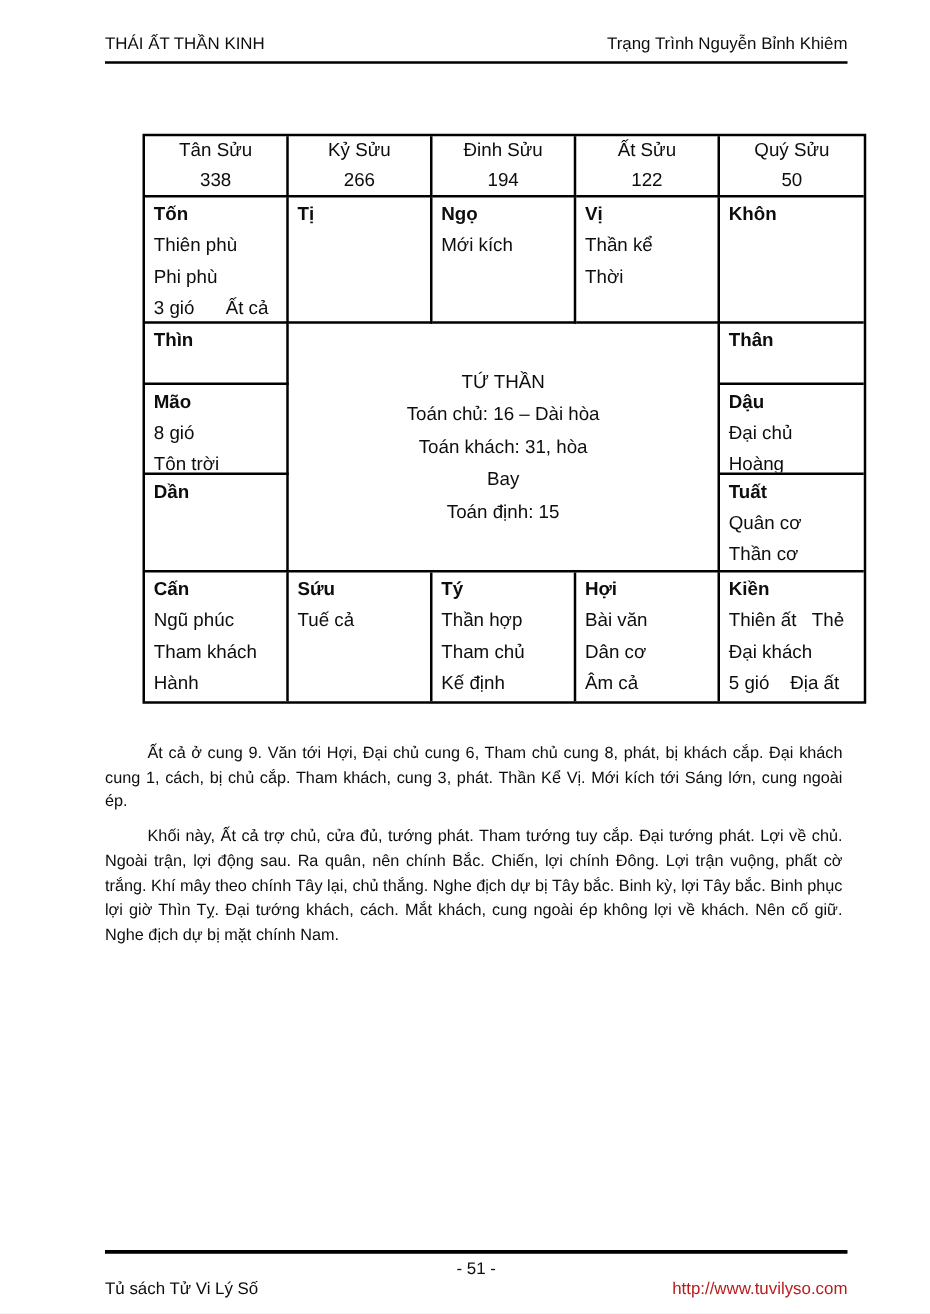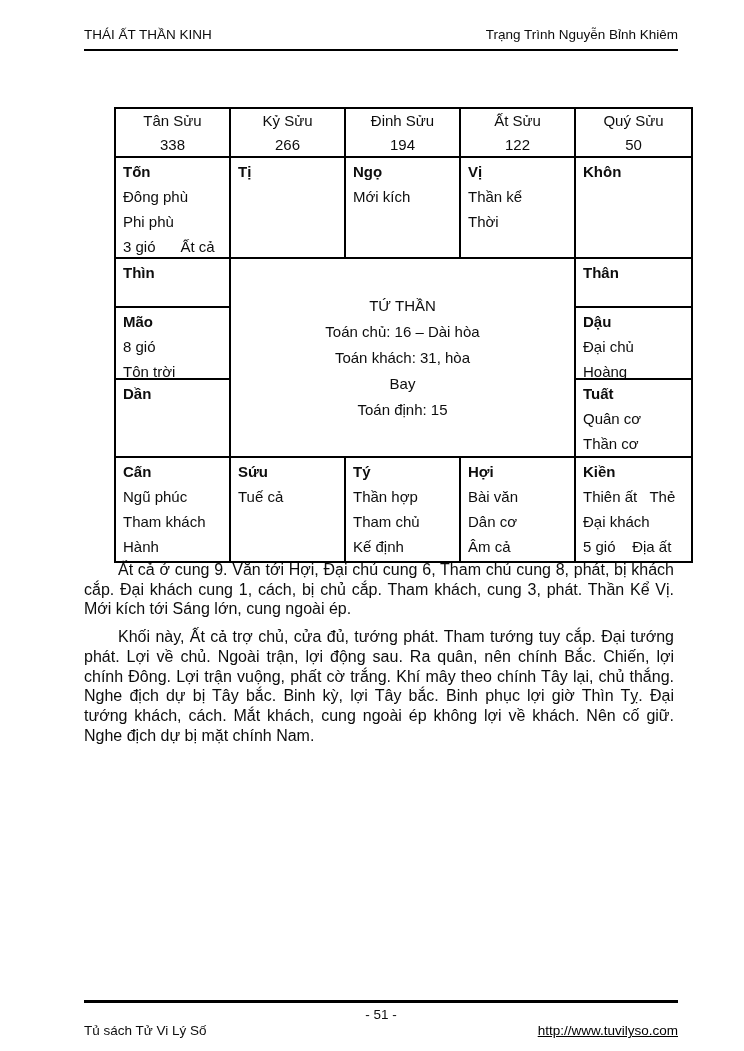--- a/index.html
+++ b/index.html
@@ -42,38 +42,38 @@
   .ccell {
     grid-column:2/5; grid-row:3/6;
     display:flex; flex-direction:column; justify-content:center;
     text-align:center; line-height:26px;
   }
   .c1{grid-column:1;} .c2{grid-column:2;} .c3{grid-column:3;} .c4{grid-column:4;} .c5{grid-column:5;}
   .r3{grid-row:3;} .r4{grid-row:4;} .r5{grid-row:5;} .r6{grid-row:6;}
 
   
   .body-text {
-    position:absolute; left:84px; top:560px; width:590px;
-    font-size:16px; line-height:19.7px; text-align:justify;
+    position:absolute; left:84px; top:592px; width:590px;
+    font-size:13px; line-height:19.7px; text-align:justify;
   }
   .body-text p { text-indent:34px; margin-bottom:8px; }
 
   
   .page-footer {
     position:absolute; left:84px; top:1000px; width:594px;
     border-top:3px solid #000; padding-top:20px;
     display:flex; justify-content:space-between;
     font-size:13.5px;
     align-items:center;
   }
   .footer-center {
     position:absolute; left:0; right:0; top:4px;
     text-align:center; pointer-events:none;
   }
-  .footer-link { color:#000000; text-decoration:underline; cursor:pointer; }
+  .footer-link { color:#b91c1c; cursor:pointer; }
 </style>
 </head>
 <body>
 
 <div class="page">
 
   <div class="page-header">
     <span>THÁI ẤT THẦN KINH</span>
     <span>Trạng Trình Nguyễn Bỉnh Khiêm</span>
   </div>
@@ -96,21 +96,21 @@
       <span>Ất Sửu</span>
       <span>122</span>
     </div>
     <div class="tcell hcell no-r">
       <span>Quý Sửu</span>
       <span>50</span>
     </div>
 
     <div class="tcell bcell">
       <div class="cell-title">Tốn</div>
-      <div class="cell-line">Đông phù</div>
+      <div class="cell-line">Thiên phù</div>
       <div class="cell-line">Phi phù</div>
       <div class="cell-line">3 gió      Ất cả</div>
     </div>
     <div class="tcell bcell">
       <div class="cell-title">Tị</div>
     </div>
     <div class="tcell bcell">
       <div class="cell-title">Ngọ</div>
       <div class="cell-line">Mới kích</div>
     </div>

